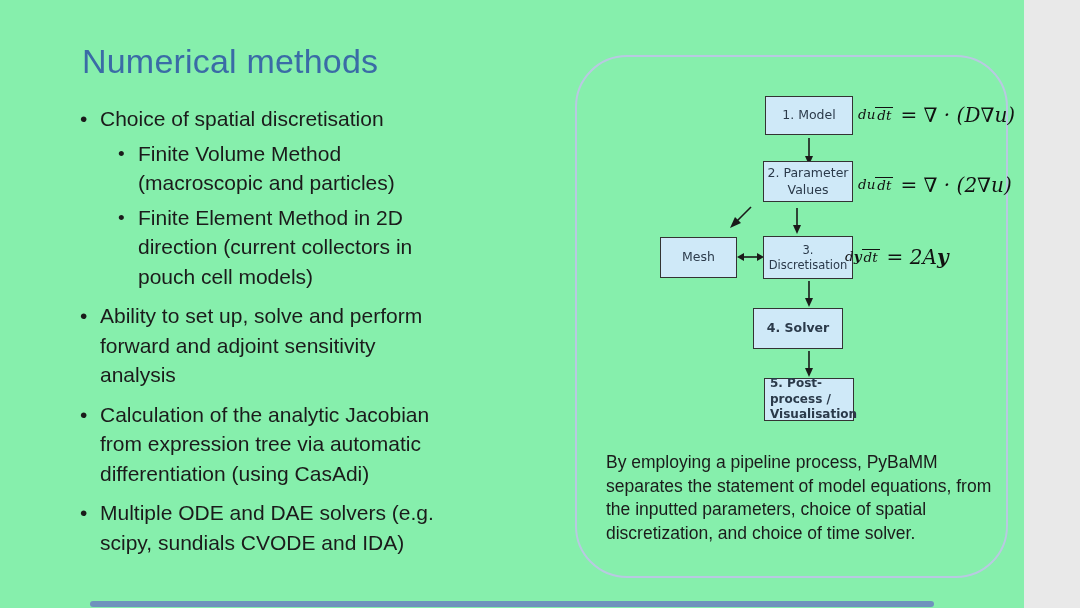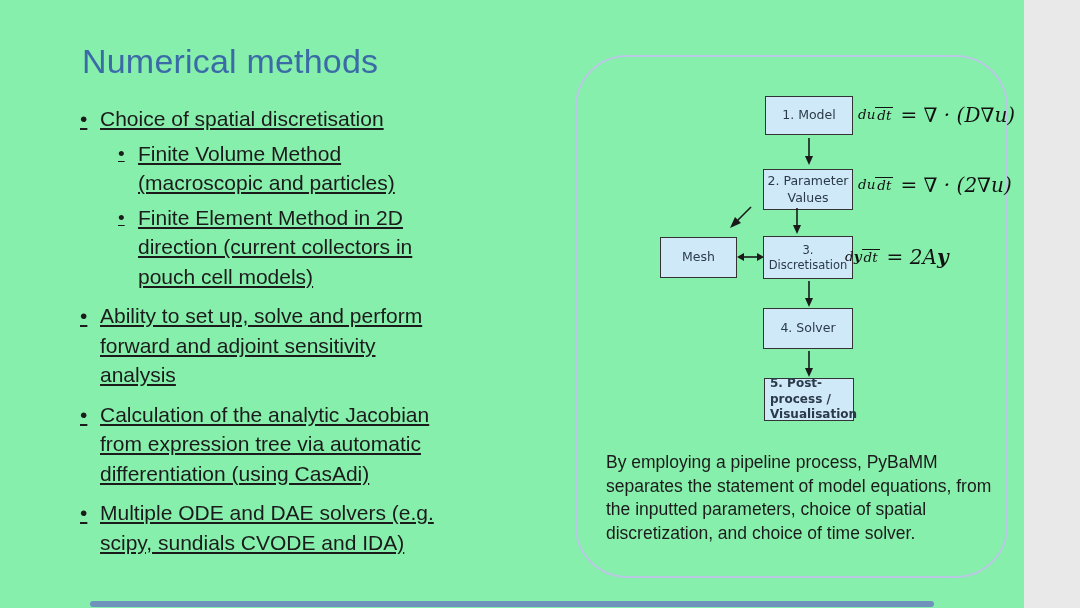--- a/index.html
+++ b/index.html
@@ -6,44 +6,44 @@
   .slide{
     position:relative;width:1024px;height:608px;background:#86efac;
     overflow:hidden;font-family:"Liberation Sans",sans-serif;color:#1b1b1b;
   }
   
   .title{
     position:absolute;left:82px;top:42px;
     font-size:34px;font-weight:400;color:#3a6ba6;letter-spacing:.2px;
   }
   .bullets{position:absolute;left:80px;top:104px;width:455px;
-    font-size:21px;line-height:29.5px;text-decoration:underline;}
+    font-size:21px;line-height:29.5px;}
   .item{display:flex;}
   .item::before{content:"\2022";flex:none;width:20px;}
   .item .txt{white-space:pre-line;}
   .l1{margin-top:10px;}
   .l1:first-child{margin-top:0;}
   .l2{margin-left:38px;margin-top:5px;}
   .l2::before{font-size:19px;}
   
   .panel{
     position:absolute;left:575px;top:55px;width:433px;height:523px;
     border:2.5px solid #b8c9e1;border-radius:52px;box-sizing:border-box;
   }
   .fbox{
     position:absolute;background:#cfe9f8;border:1.5px solid #333333;
     box-sizing:border-box;display:flex;align-items:center;justify-content:center;
     text-align:center;font-family:"DejaVu Sans",sans-serif;
     font-size:12.5px;line-height:1.3;color:#2b3a4a;
   }
   .box-model{left:188px;top:39px;width:88px;height:39px;}
-  .box-param{left:186px;top:112px;width:90px;height:41px;}
+  .box-param{left:186px;top:104px;width:90px;height:41px;}
   .box-mesh{left:83px;top:180px;width:77px;height:41px;}
   .box-disc{left:186px;top:179px;width:90px;height:43px;font-size:11.5px;}
-  .box-solver{left:186px;top:251px;width:90px;height:41px;}
+  .box-solver{left:176px;top:251px;width:90px;height:41px;font-weight:bold;}
   .box-post{left:187px;top:321px;width:90px;height:43px;
     justify-content:flex-start;text-align:left;padding-left:5px;font-size:12px;font-weight:bold;}
   .arrow{position:absolute;}
   .eq{
     position:absolute;height:42px;display:flex;align-items:center;
     font-family:"DejaVu Serif",serif;font-style:italic;color:#111;
   }
   .eq-model{left:281px;top:37px;}
   .eq-param{left:281px;top:107px;}
   .eq-disc{left:268px;top:179px;}

